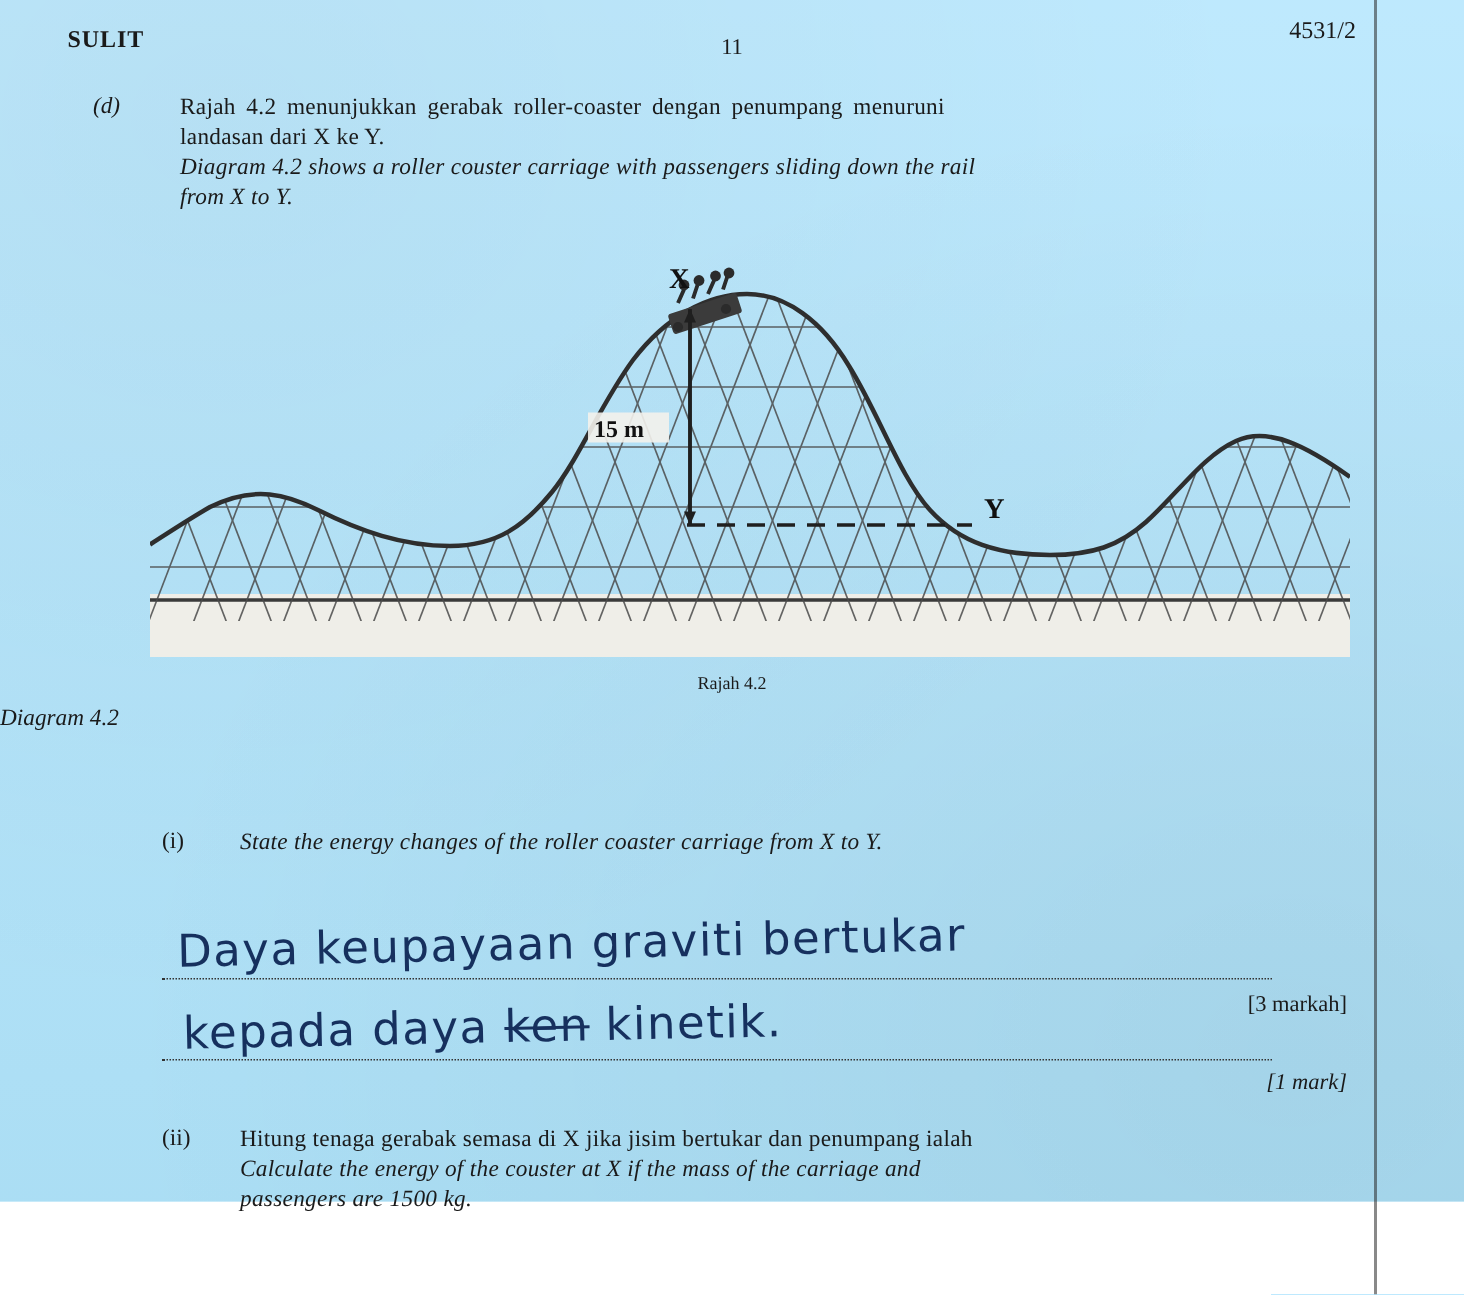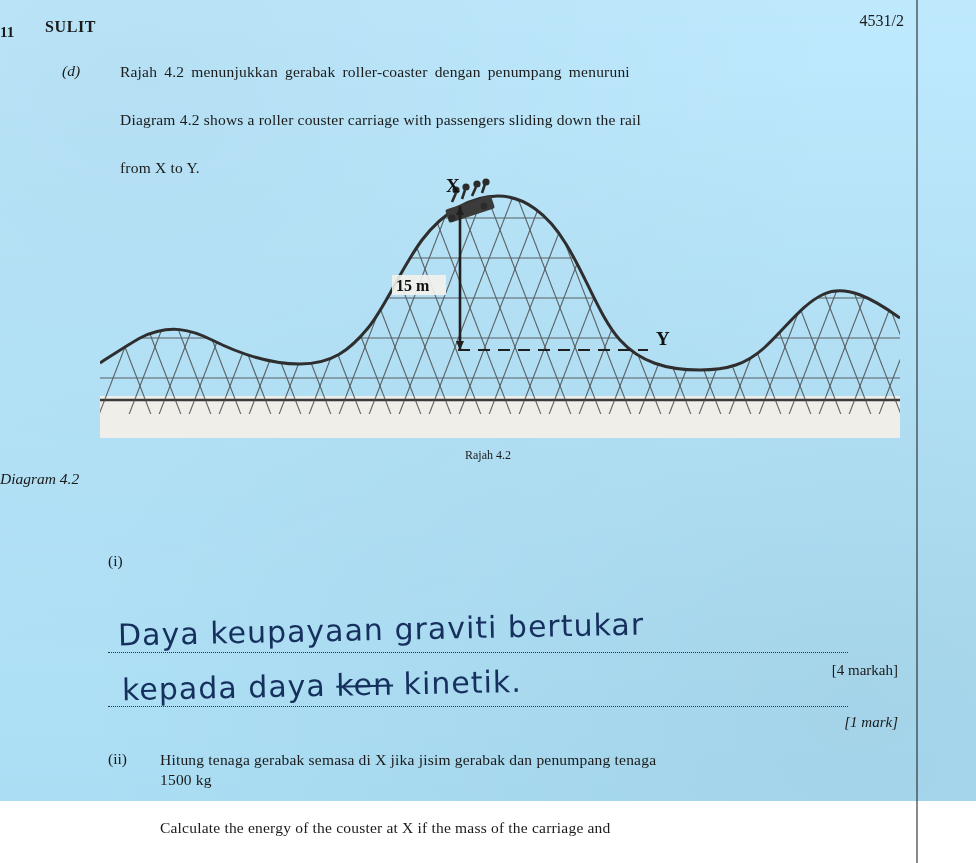--- a/index.html
+++ b/index.html
@@ -47,23 +47,23 @@
     top: 18px;
     font-size: 16px;
     font-weight: bold;
     letter-spacing: 0.6px;
   }
   .hdr-center {
     position: absolute;
     left: 0;
     right: 0;
     top: 24px;
-    text-align: left;
+    text-align: center;
     font-size: 15px;
-    font-weight: bold;
+    font-weight: normal;
   }
   .hdr-right {
     position: absolute;
     right: 72px;
     top: 12px;
     font-size: 16px;
     font-weight: normal;
   }
   
   .q-d {
@@ -84,22 +84,22 @@
     margin-left: 58px;
   }
   .line-normal {
     font-size: 15.5px;
     line-height: 20px;
     letter-spacing: 0.2px;
   }
   .line-italic {
     font-size: 15.5px;
     line-height: 20px;
+    font-style: italic;
     letter-spacing: 0.2px;
-    margin-top: 28px;
   }
   .spread {
     word-spacing: 3px;
   }
   
   .diagram-wrap {
     position: absolute;
     left: 100px;
     top: 178px;
     width: 800px;
@@ -187,20 +187,21 @@
   <div class="right-margin-line"></div>
 
   <div class="hdr-left">SULIT</div>
   <div class="hdr-center">11</div>
   <div class="hdr-right">4531/2</div>
 
   <div class="q-d">
     <div class="lbl">(d)</div>
     <div class="body">
       <div class="line-normal spread">Rajah 4.2 menunjukkan gerabak roller-coaster dengan penumpang menuruni</div>
+      <div class="line-normal">landasan dari X ke Y.</div>
       <div class="line-italic">Diagram 4.2 shows a roller couster carriage with passengers sliding down the rail</div>
       <div class="line-italic">from X to Y.</div>
     </div>
   </div>
 
   <div class="diagram-wrap">
     <svg class="diagram-svg" width="800" height="260" viewBox="0 0 800 260" xmlns="http://www.w3.org/2000/svg">
       <defs>
         <clipPath id="trackclip">
           <path d="M0,185 C14,176 26,168 40,160 C70,145 92,152 112,162 C140,176 168,186 200,186
@@ -314,39 +315,39 @@
       <text x="556" y="167" font-family="Liberation Serif, serif" font-size="19" font-weight="bold" fill="#111">Y</text>
     </svg>
   </div>
 
   <div class="cap1">Rajah 4.2</div>
   <div class="cap2">Diagram 4.2</div>
 
   <div class="part-i">
     <div class="lbl">(i)</div>
     <div class="body">
+      <div class="line-italic">State the energy changes of the roller coaster carriage from X to Y.</div>
     </div>
   </div>
 
   <div class="answer-rule rule1"></div>
   <div class="answer-rule rule2"></div>
 
   <div class="hw hw1">Daya keupayaan graviti bertukar</div>
   <div class="hw hw2">
     <span>kepada daya</span>
     <span class="hw-strike">ken</span>
     <span>kinetik.</span>
   </div>
 
-  <div class="marks marks-a">[4 markah]</div>
+  <div class="marks marks-a">[3 markah]</div>
   <div class="marks marks-b">[1 mark]</div>
 
   <div class="part-ii">
     <div class="lbl">(ii)</div>
     <div class="body tight">
-      <div class="line-normal">Hitung tenaga gerabak semasa di X jika jisim gerabak dan penumpang tenaga</div>
-      <div class="line-normal">1500 kg</div>
+      <div class="line-normal">Hitung tenaga gerabak semasa di X jika jisim bertukar dan penumpang ialah</div>
       <div class="line-italic">Calculate the energy of the couster at X if the mass of the carriage and</div>
       <div class="line-italic">passengers are 1500 kg.</div>
     </div>
   </div>
 
 </div>
 
 </body></html>

